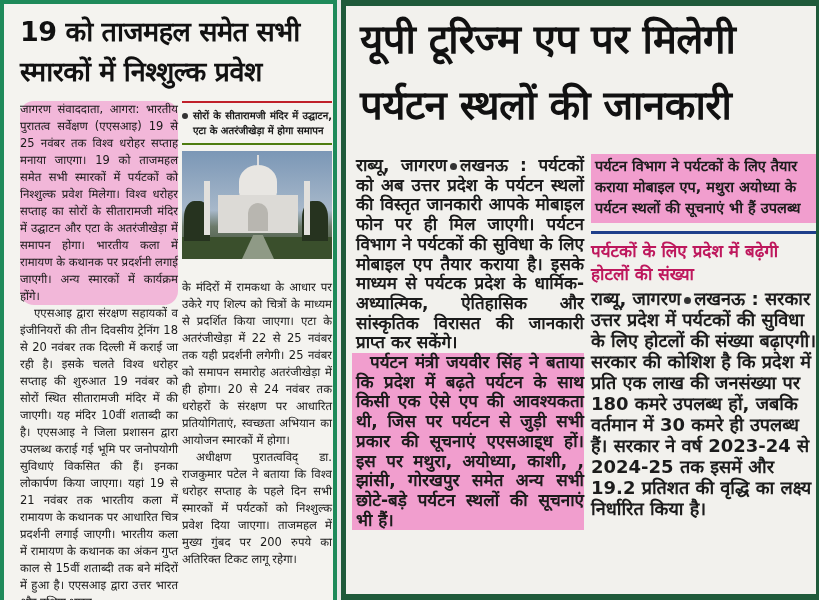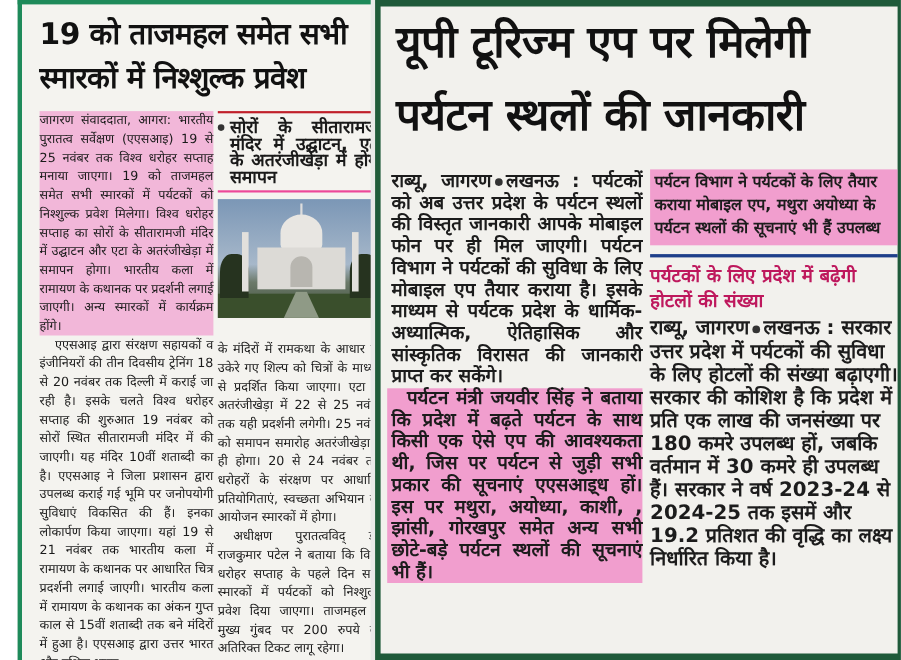--- a/index.html
+++ b/index.html
@@ -1,32 +1,32 @@
 <!DOCTYPE html>
 <html><head>
 <meta charset="utf-8">
 <style>
   * { box-sizing: border-box; margin: 0; padding: 0; }
   html, body { width: 819px; height: 600px; overflow: hidden; background: #ffffff; }
   body { position: relative; font-family: "DejaVu Sans", sans-serif; color: #1a1a1a; }
 
   .clip { position: absolute; top: 0; bottom: 0; background: #f4f3ef; overflow: hidden; }
-  #clip-left { left: 16px; width: 337px; border-left: 4px solid #1e8a5a; border-right: 4px solid #1e8a5a; border-top: 4px solid #1e8a5a; }
+  #clip-left { left: 0; width: 337px; border-left: 4px solid #1e8a5a; border-right: 4px solid #1e8a5a; border-top: 4px solid #1e8a5a; }
   #clip-right { left: 341px; width: 478px; border-left: 5px solid #1f5a3a; border-top: 6px solid #1f5a3a; border-bottom: 6px solid #1f5a3a; border-right: 3px solid #1f5a3a; background: #f2f1ed; }
   .gap { position: absolute; left: 337px; width: 4px; top: 0; bottom: 0; background: #e9e9e9; }
 
   
   .l-headline { position: absolute; left: 16px; top: 8px; width: 310px; font-size: 27px; line-height: 40px; font-weight: bold; color: #111; letter-spacing: -0.5px; }
   .l-col1 { position: absolute; left: 16px; top: 97px; width: 158px; font-size: 11.5px; line-height: 17px; text-align: justify; }
   .l-col2 { position: absolute; left: 178px; top: 97px; width: 150px; font-size: 11.5px; line-height: 17px; text-align: justify; }
   .hl-pink { background: rgba(240, 110, 190, 0.45); }
   .indent { display: block; text-indent: 14px; }
-  .l-col1 p, .l-col2 p { margin: 0; }
+  .l-col1 p, .l-col2 p { margin: 0; border-radius: 14px; }
   .gap-p { margin-top: 2px; }
-  .bullets { border-top: 2px solid #c0202a; border-bottom: 2px solid #ec4899; padding: 3px 0 3px 0; font-weight: bold; font-size: 16px; line-height: 15px; }
+  .bullets { border-top: 2px solid #c0202a; border-bottom: 2px solid #4d7c0f; padding: 3px 0 3px 0; font-weight: bold; font-size: 10px; line-height: 15px; }
   .bullet { display: flex; gap: 5px; margin: 2px 0; }
   .bullet-dot { flex: 0 0 6px; width: 6px; height: 6px; border-radius: 50%; background: #333; margin-top: 5px; }
 
   .taj { margin-top: 6px; width: 150px; height: 108px; position: relative; overflow: hidden; background: linear-gradient(#7b97b6 0%, #a7b8ca 55%, #6c7a6a 70%, #3b4a36 100%); }
   .taj .dome { position: absolute; left: 57px; top: 14px; width: 38px; height: 34px; background: #e8e6e2; border-radius: 50% 50% 20% 20%; }
   .taj .finial { position: absolute; left: 75px; top: 4px; width: 2px; height: 12px; background: #ddd; }
   .taj .body { position: absolute; left: 36px; top: 44px; width: 80px; height: 38px; background: #dcdad6; }
   .taj .arch { position: absolute; left: 66px; top: 52px; width: 20px; height: 28px; background: #b8b6b0; border-radius: 10px 10px 0 0; }
   .taj .min { position: absolute; top: 30px; width: 6px; height: 54px; background: #e2e0dc; }
   .taj .tree { position: absolute; bottom: 18px; width: 26px; height: 40px; background: #26331f; border-radius: 40% 40% 0 0; }

